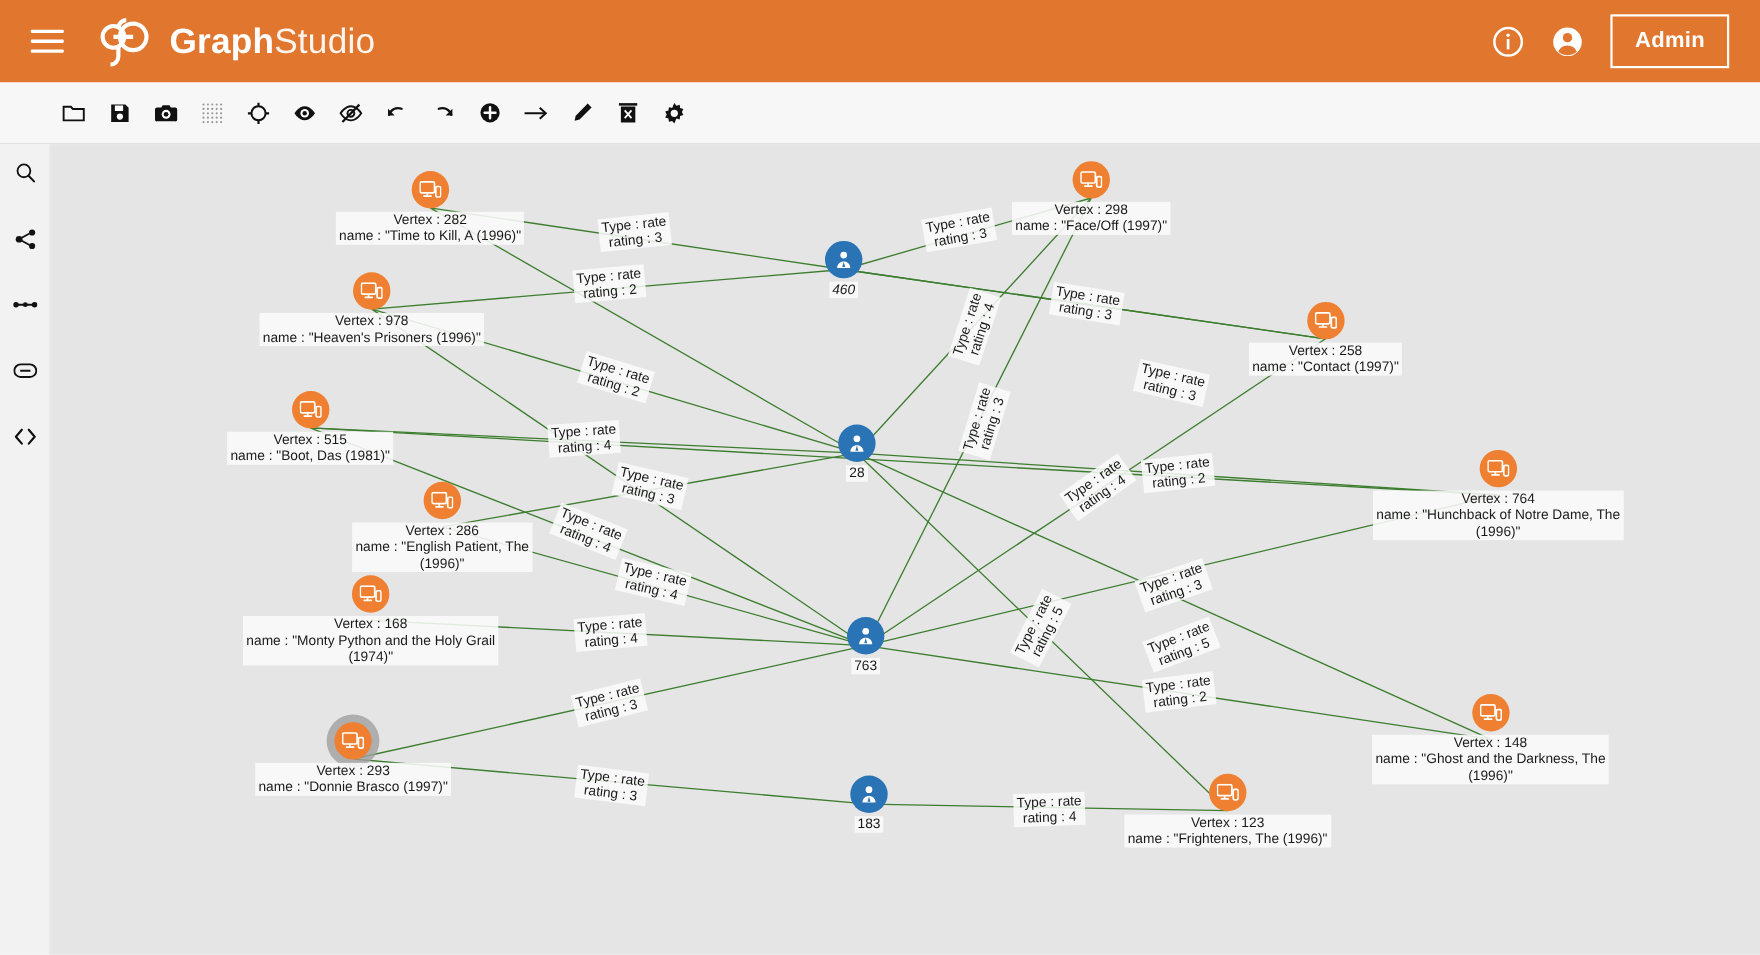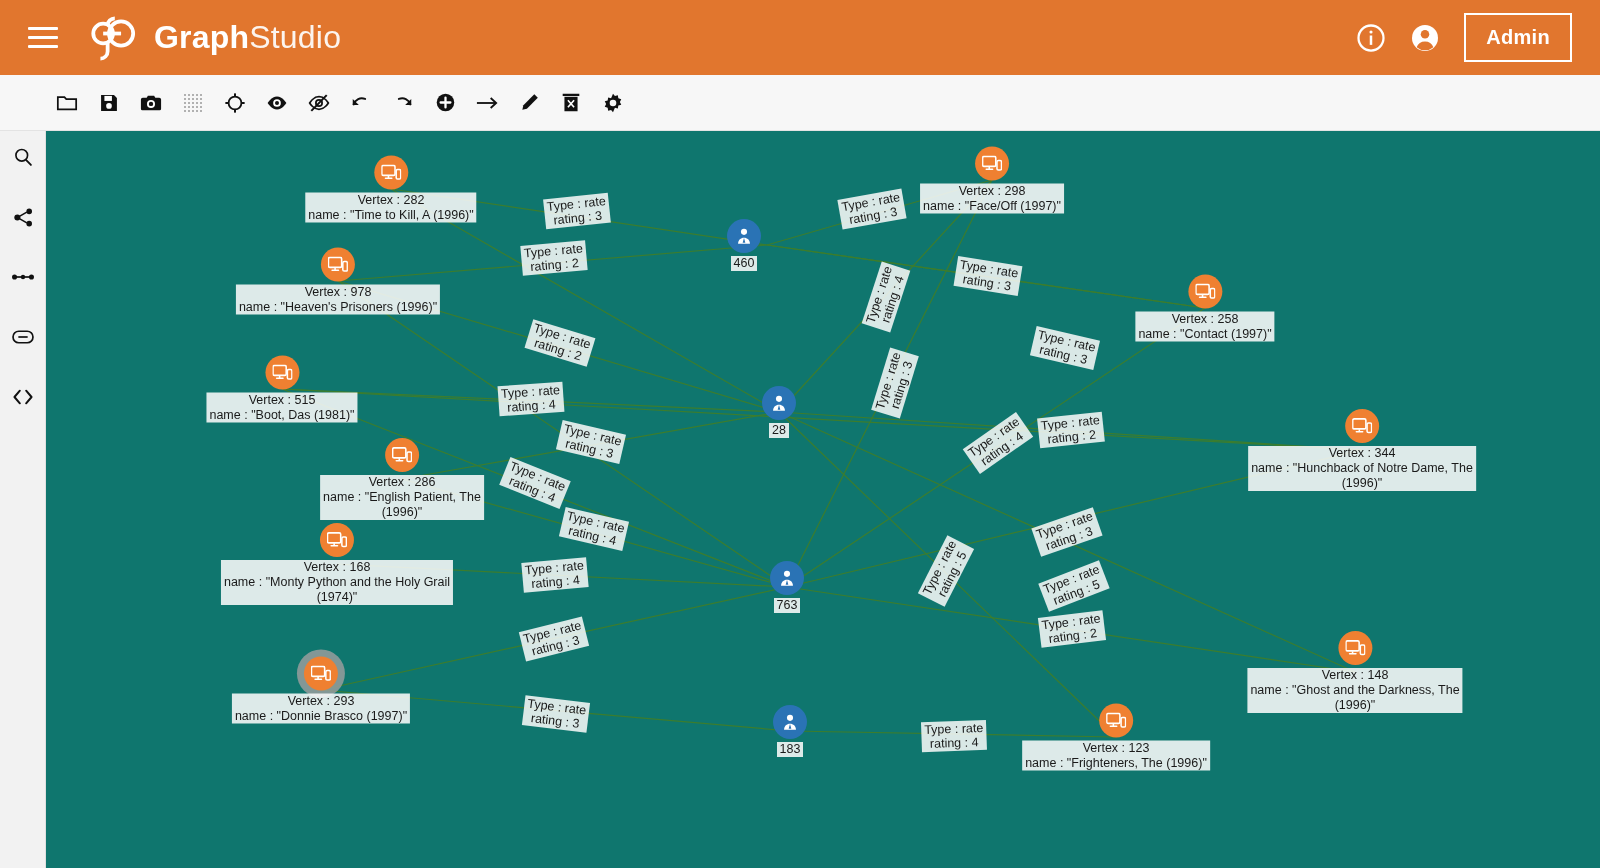--- a/index.html
+++ b/index.html
@@ -81,21 +81,21 @@
   .side-btn {
     width: 46px; height: 40px;
     display: flex; align-items: center; justify-content: center;
     cursor: pointer;
   }
 
   
   #graph-canvas {
     position: absolute; top: 131px; left: 46px;
     width: 1554px; height: 737px;
-    background: #0f766e;
+    background: #e5e5e5;
     overflow: hidden;
   }
   #edge-layer {
     position: absolute; top: 0; left: 0;
     width: 1554px; height: 737px;
   }
 
   
   .node {
     position: absolute;
@@ -433,21 +433,21 @@
       </div>
       <div class="node node-movie" style="left: 1316px; top: 319px;">
         <div class="node-circle">
           <svg width="20" height="17" viewBox="0 0 22 18">
             <rect x="0.6" y="0.6" width="14.5" height="11" rx="1.6" fill="none" stroke="#fff" stroke-width="1.7"></rect>
             <path d="M4.6 14.8h7" stroke="#fff" stroke-width="1.7" stroke-linecap="round"></path>
             <path d="M7.9 11.9v2.9" stroke="#fff" stroke-width="1.7"></path>
             <rect x="16.4" y="5.2" width="5" height="10.5" rx="1.5" fill="none" stroke="#fff" stroke-width="1.7"></rect>
           </svg>
         </div>
-        <div class="node-label"><span class="lbl-id">Vertex : 344</span><span class="lbl-name">name : "Hunchback of Notre Dame, The<br>(1996)"</span></div>
+        <div class="node-label"><span class="lbl-id">Vertex : 764</span><span class="lbl-name">name : "Hunchback of Notre Dame, The<br>(1996)"</span></div>
       </div>
       <div class="node node-movie" style="left: 291px; top: 433px;">
         <div class="node-circle">
           <svg width="20" height="17" viewBox="0 0 22 18">
             <rect x="0.6" y="0.6" width="14.5" height="11" rx="1.6" fill="none" stroke="#fff" stroke-width="1.7"></rect>
             <path d="M4.6 14.8h7" stroke="#fff" stroke-width="1.7" stroke-linecap="round"></path>
             <path d="M7.9 11.9v2.9" stroke="#fff" stroke-width="1.7"></path>
             <rect x="16.4" y="5.2" width="5" height="10.5" rx="1.5" fill="none" stroke="#fff" stroke-width="1.7"></rect>
           </svg>
         </div>
@@ -479,21 +479,21 @@
         <div class="node-circle">
           <svg width="20" height="17" viewBox="0 0 22 18">
             <rect x="0.6" y="0.6" width="14.5" height="11" rx="1.6" fill="none" stroke="#fff" stroke-width="1.7"></rect>
             <path d="M4.6 14.8h7" stroke="#fff" stroke-width="1.7" stroke-linecap="round"></path>
             <path d="M7.9 11.9v2.9" stroke="#fff" stroke-width="1.7"></path>
             <rect x="16.4" y="5.2" width="5" height="10.5" rx="1.5" fill="none" stroke="#fff" stroke-width="1.7"></rect>
           </svg>
         </div>
         <div class="node-label"><span class="lbl-id">Vertex : 123</span><span class="lbl-name">name : "Frighteners, The (1996)"</span></div>
       </div>
-      <div class="node node-person" style="left: 698px; top: 114px;">
+      <div class="node node-person" style="left: 721px; top: 114px; font-style: italic;">
         <div class="node-circle">
           <svg width="18" height="18" viewBox="0 0 20 20">
             <circle cx="10" cy="5.4" r="3.4" fill="#fff"></circle>
             <path d="M3.4 18.5c0-4 3-6.6 6.6-6.6s6.6 2.6 6.6 6.6z" fill="#fff"></path>
             <path d="M10 12.2l-1.5 5.4h3z" fill="#2a73b5"></path>
           </svg>
         </div>
         <div class="node-label"><span class="lbl-id">460</span></div>
       </div>
       <div class="node node-person" style="left: 733px; top: 281px;">

